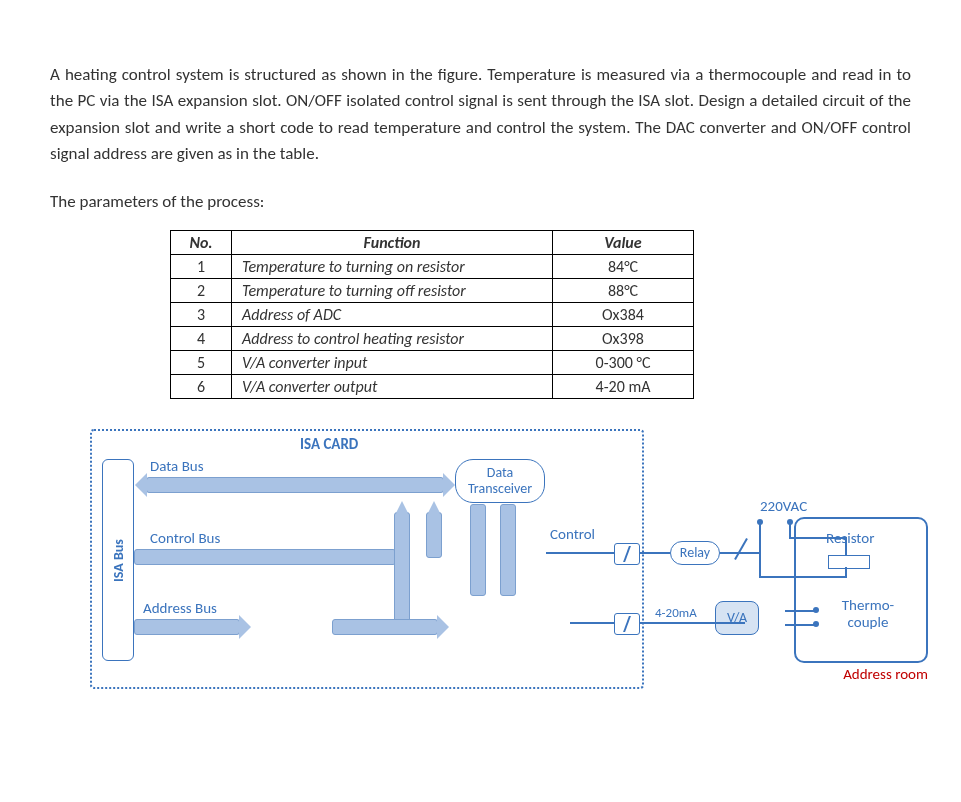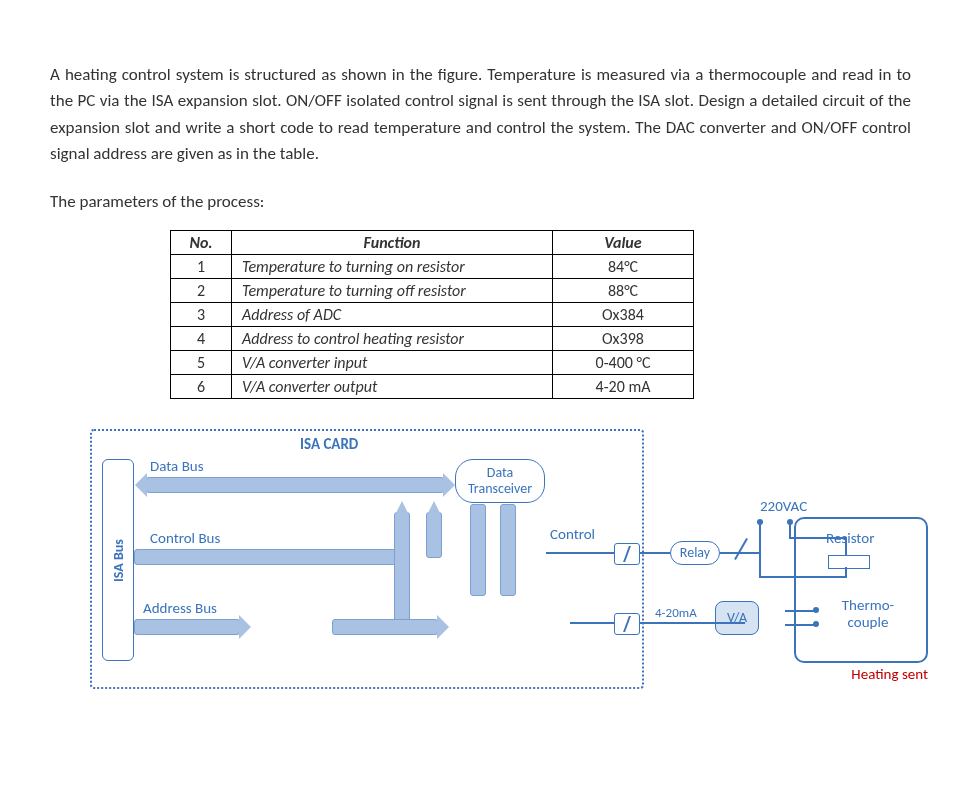--- a/index.html
+++ b/index.html
@@ -223,21 +223,21 @@
       <td class="val">Ox384</td>
     </tr>
     <tr>
       <td class="no">4</td>
       <td class="func">Address to control heating resistor</td>
       <td class="val">Ox398</td>
     </tr>
     <tr>
       <td class="no">5</td>
       <td class="func">V/A converter input</td>
-      <td class="val">0-400 °C</td>
+      <td class="val">0-300 °C</td>
     </tr>
     <tr>
       <td class="no">6</td>
       <td class="func">V/A converter output</td>
       <td class="val">4-20 mA</td>
     </tr>
   </tbody>
 </table>
 
 <div class="diagram">
@@ -309,14 +309,14 @@
 
   <div class="hline" style="left:735px;top:181px;width:31px;"></div>
   <div class="hline" style="left:735px;top:195px;width:31px;"></div>
   <div class="dbox fill" style="left:665px;top:172px;width:44px;height:34px;border-radius:8px;">
     <span>V/A</span>
   </div>
 
   <div class="hline" style="left:590px;top:193px;width:105px;"></div>
   <div class="dlabel" style="left:605px;top:176px;font-size:13px;">4-20mA</div>
 
-  <div class="heating-room-label">Heating sent</div>
+  <div class="heating-room-label">Address room</div>
 </div>
 
 </body></html>

